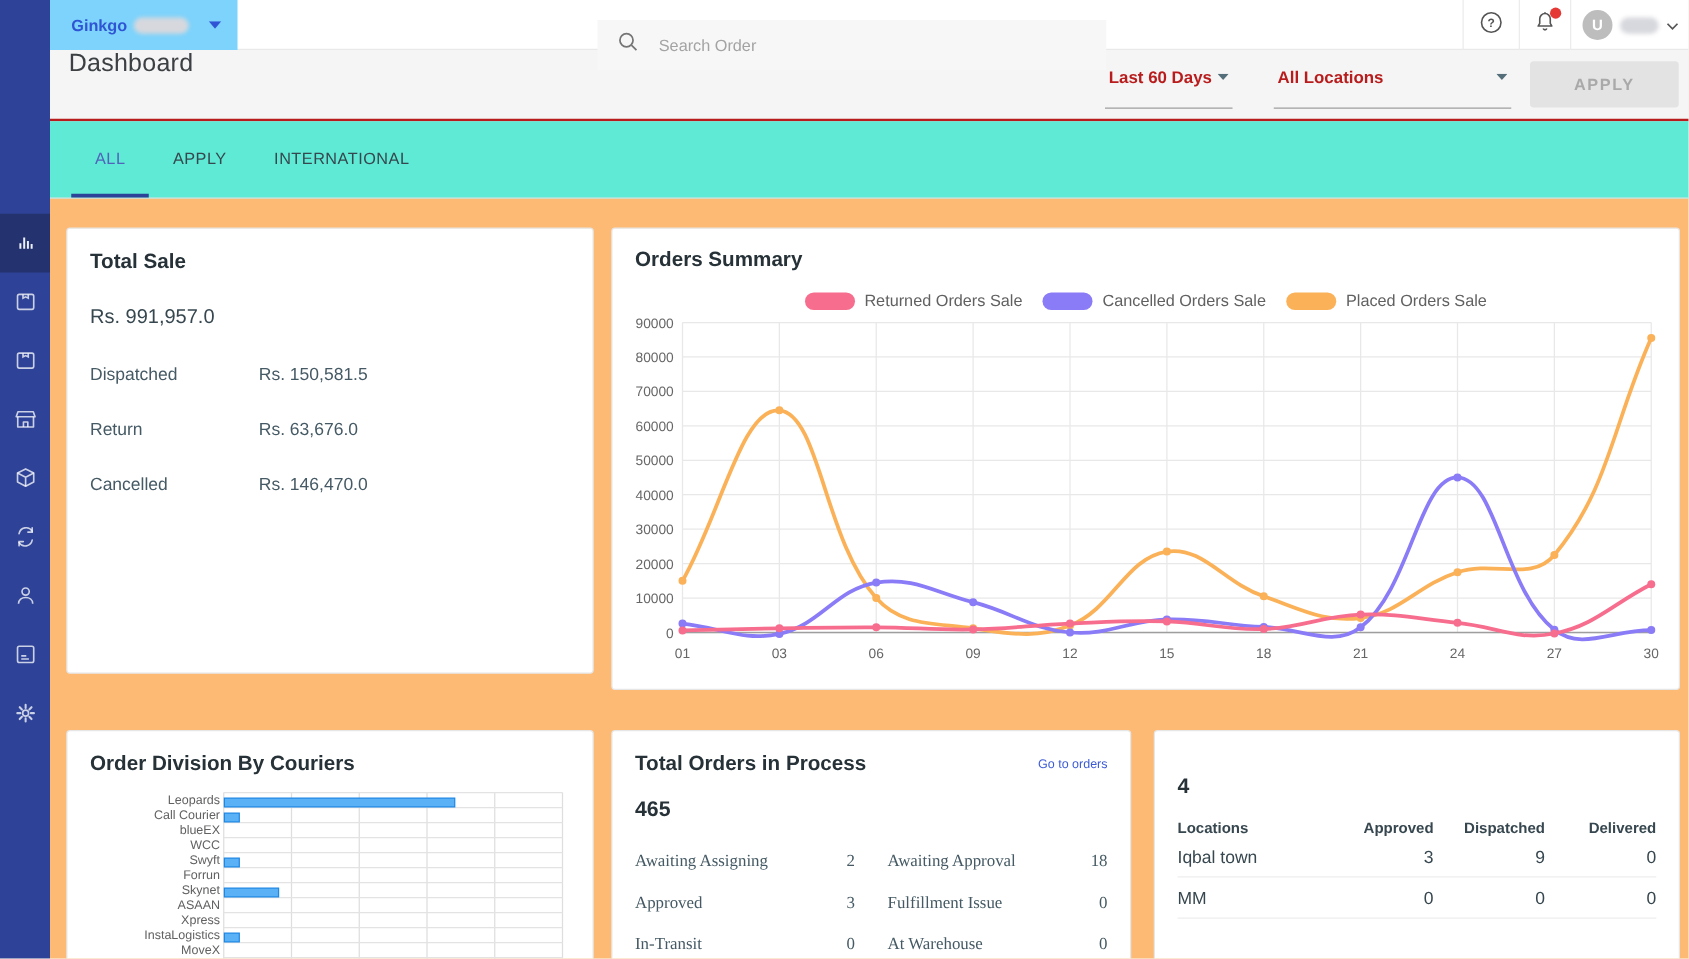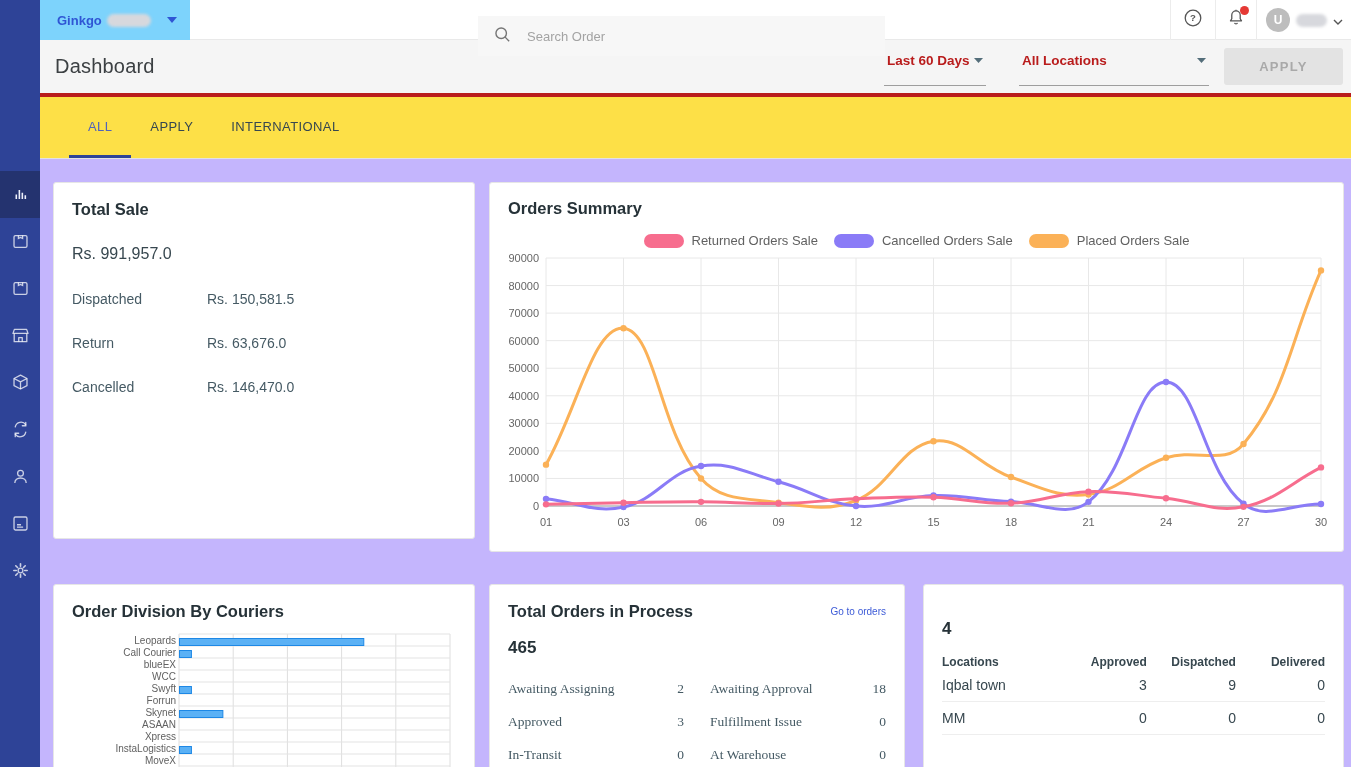--- a/index.html
+++ b/index.html
@@ -34,41 +34,41 @@
   .tb-cell{display:flex;align-items:center;justify-content:center;border-left:1px solid #ECECEC;cursor:pointer;}
   .tb-help{width:44px;}
   .tb-bell{width:40px;position:relative;}
   .dot{position:absolute;top:6px;right:7px;width:9px;height:9px;border-radius:50%;background:#E53935;}
   .tb-user{width:95px;display:flex;align-items:center;padding:0 8px 0 9px;box-sizing:border-box;gap:6px;}
   .avatar{width:24px;height:24px;border-radius:50%;background:#BDBDBD;color:#FFF;font-size:12px;
           font-weight:700;display:flex;align-items:center;justify-content:center;flex:none;}
   .tb-user .redact{width:38px;}
 
   
-  .page-header{height:57px;background:#F5F5F5;border-bottom:4px solid #b91c1c;display:flex;
-               align-items:center;padding:0 8px 0 15px;box-sizing:border-box;}
+  .page-header{height:57px;background:#F5F5F5;border-bottom:2px solid #b91c1c;display:flex;
+               padding:0 8px 0 15px;box-sizing:border-box;}
   .page-title{font-size:20px;color:#3C4043;font-weight:500;letter-spacing:.2px;}
   .filters{margin-left:auto;display:flex;align-items:center;}
   .select{align-self:center;height:34px;margin-top:4px;display:flex;align-items:flex-start;
           justify-content:space-between;border-bottom:1px solid #9E9E9E;padding:0 3px;cursor:pointer;box-sizing:border-box;}
   .select .lbl{font-size:13.5px;font-weight:600;color:#b91c1c;line-height:17px;}
   .select svg{margin-top:6px;}
   .sel-date{width:102px;margin-right:33px;}
   .sel-loc{width:190px;margin-right:15px;}
   .apply{width:119px;height:37px;background:#E3E3E3;border:0;border-radius:3px;color:#A9A9A9;
          font-size:13px;font-weight:600;letter-spacing:1.3px;font-family:inherit;cursor:default;}
 
   
-  .tabs{height:62px;background:#fde047;border-bottom:1px solid #E2E2E2;display:flex;padding-left:29px;box-sizing:border-box;}
+  .tabs{height:62px;background:#5eead4;border-bottom:1px solid #E2E2E2;display:flex;padding-left:17px;box-sizing:border-box;}
   .tab{display:flex;align-items:center;padding:0 19px;font-size:13px;letter-spacing:.4px;color:#37474F;
        border-bottom:3px solid transparent;box-sizing:border-box;cursor:pointer;}
   .tab.active{color:#5163BA;border-bottom-color:#2D4397;}
 
   
-  .content{height:608px;background:#c4b5fd;padding:23px 7px 0 13px;box-sizing:border-box;overflow:hidden;}
+  .content{height:608px;background:#fdba74;padding:23px 7px 0 13px;box-sizing:border-box;overflow:hidden;}
   .card{background:#FFF;border:1px solid #E6E6E6;border-radius:3px;box-sizing:border-box;}
   .row1{display:flex;gap:14px;align-items:flex-start;}
   .row2{display:flex;gap:14px;margin-top:32px;align-items:flex-start;}
   .card-title{font-size:16.5px;font-weight:700;color:#263238;}
   .card-head{display:flex;justify-content:space-between;align-items:center;}
   .link{font-size:10px;color:#3D5BD7;cursor:pointer;}
   .big-num{margin-top:17px;font-size:17px;font-weight:700;color:#263238;}
 
   .sale-card{width:422px;height:357px;padding:17px 18px;}
   .sale-total{margin-top:26px;font-size:16px;font-weight:500;color:#37474F;}

